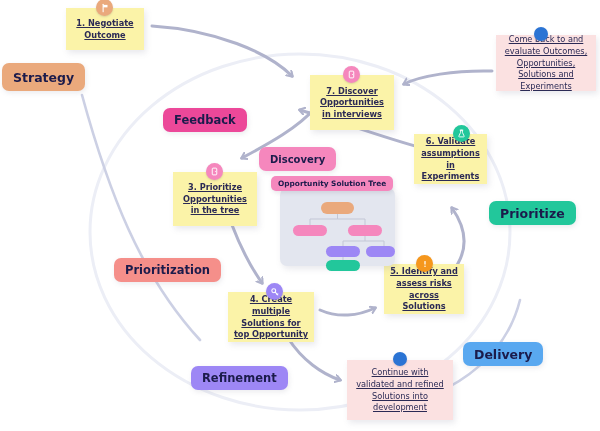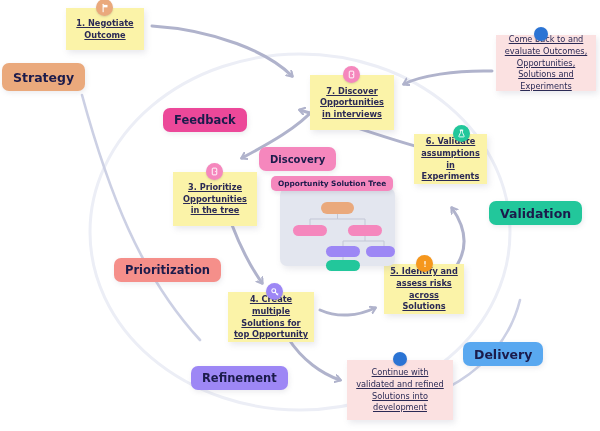--- a/index.html
+++ b/index.html
@@ -244,21 +244,21 @@
 
   <div class="pill" style="left:114px; top:258px; height:24px; font-size:11.5px; background:#f58f8a;">
     <span>Prioritization</span>
   </div>
 
   <div class="pill" style="left:191px; top:366px; height:24px; font-size:11.5px; background:#9d87f5;">
     <span>Refinement</span>
   </div>
 
   <div class="pill" style="left:489px; top:201px; height:24px; font-size:12.5px; background:#22c79b;">
-    <span>Validation</span>
+    <span>Prioritize</span>
   </div>
 
   <div class="pill" style="left:463px; top:342px; height:24px; font-size:12.5px; background:#59a8f0;">
     <span>Delivery</span>
   </div>
 
   <div id="ost-wrap">
     <div id="ost-title">Opportunity Solution Tree</div>
     <div id="ost-body">
       <svg id="ost-lines" viewBox="0 0 115 78">

